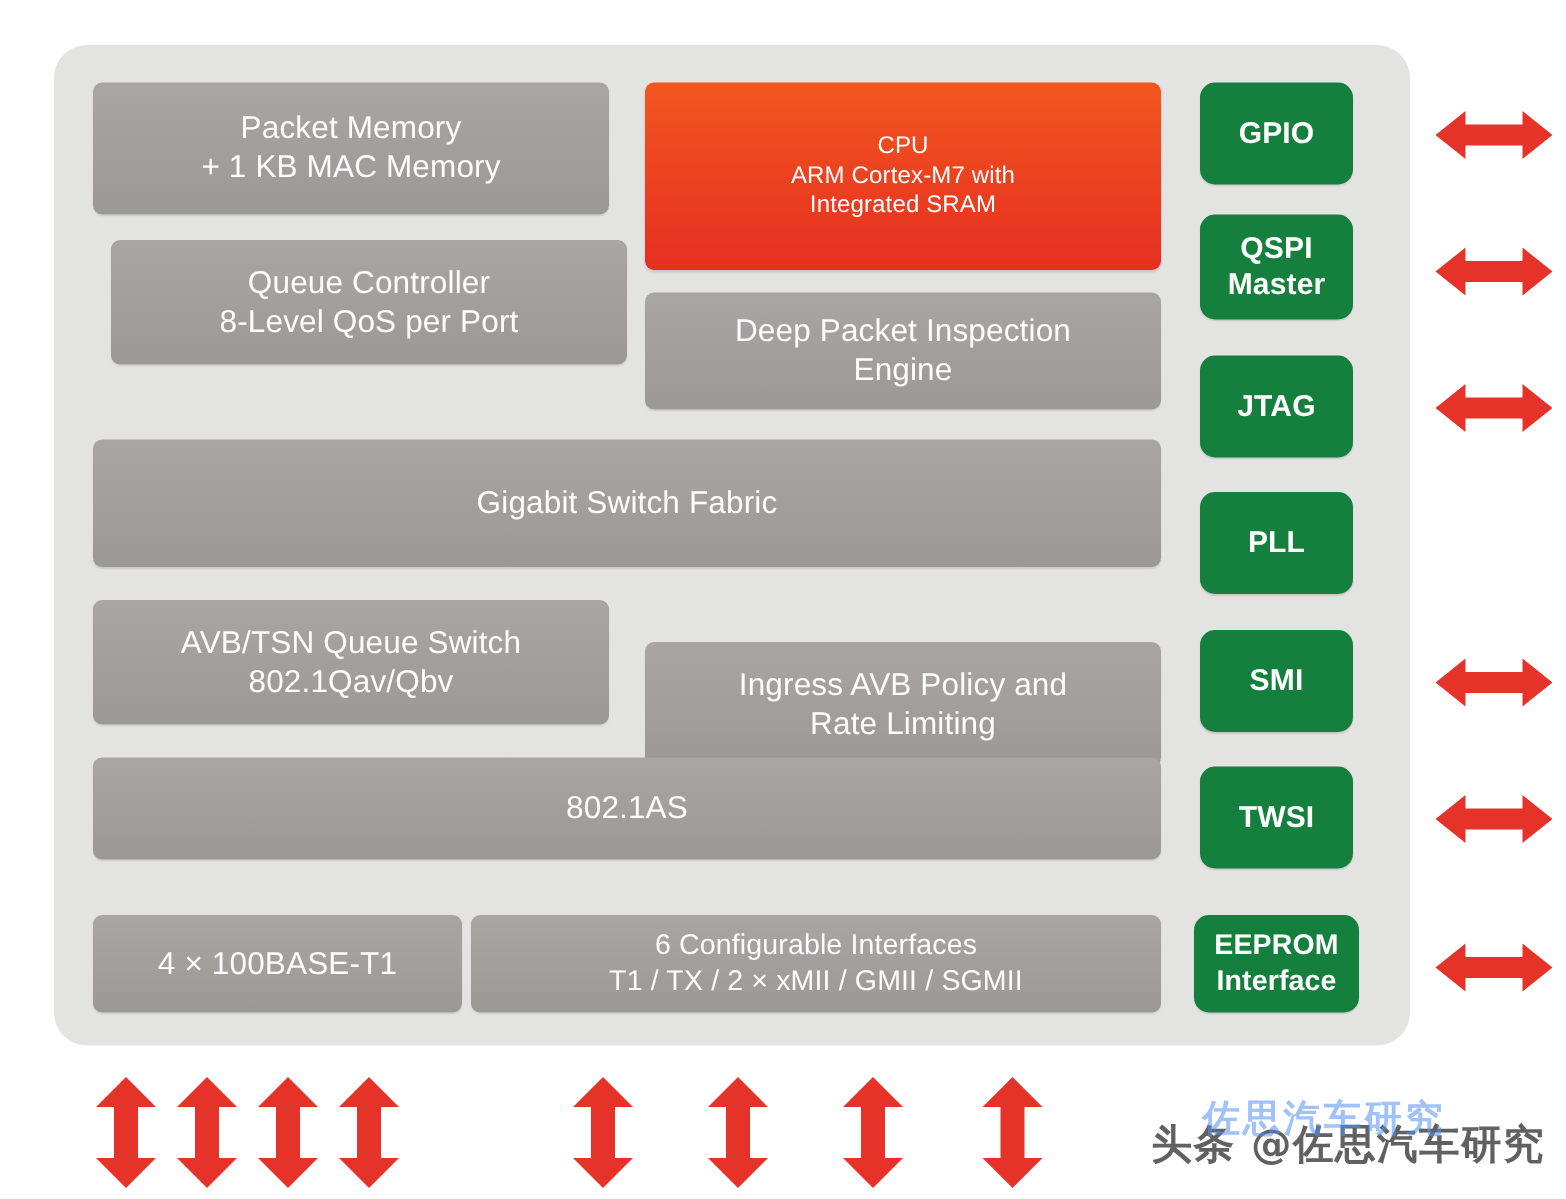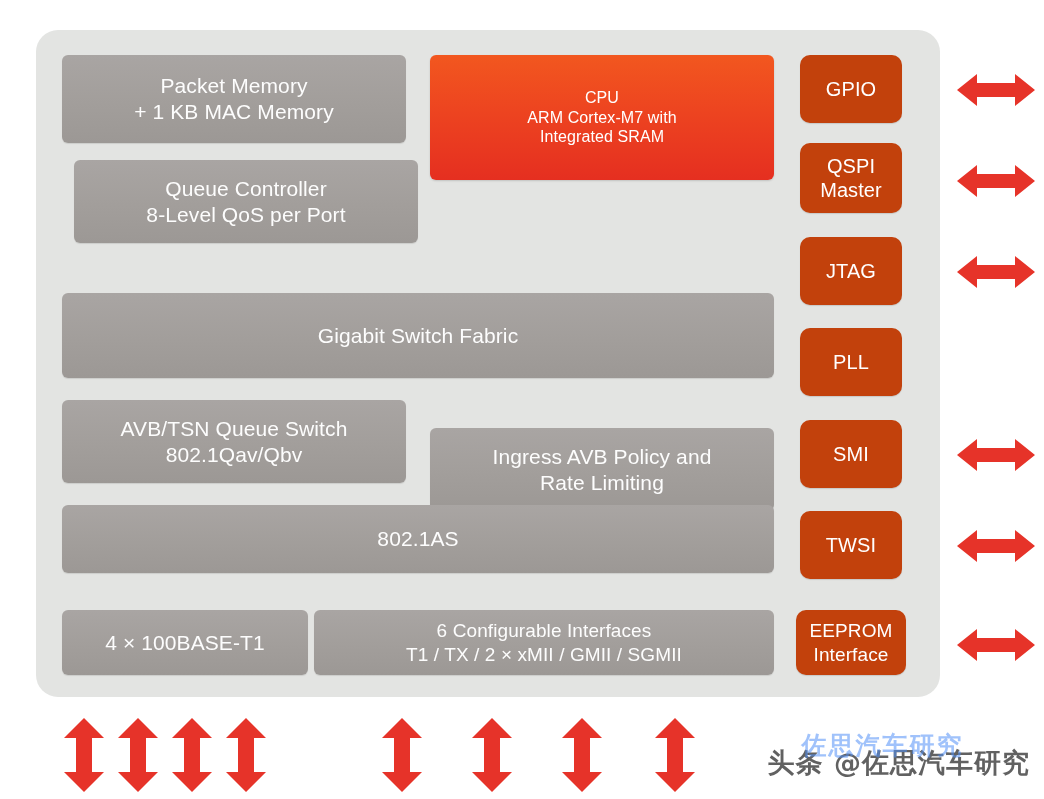--- a/index.html
+++ b/index.html
@@ -51,23 +51,23 @@
     box-shadow: 0 1px 1px rgba(0,0,0,0.10);
   }
   .blk.cpu {
     background: linear-gradient(180deg, #f2571f 0%, #ed4420 45%, #e52f20 100%);
     font-size: 16px;
     font-weight: 400;
     color: #ffffff;
     box-shadow: 0 1px 2px rgba(0,0,0,0.15);
   }
   .blk.blue {
-    background: #c2410c;
+    background: #15803d;
     font-size: 20px;
-    font-weight: 400;
+    font-weight: 700;
     color: #ffffff;
     border-radius: 10px;
     padding: 2px 4px;
     box-shadow: 0 1px 1px rgba(0,0,0,0.12);
   }
   .blk.small-text { font-size: 19px; }
 
   
   .arrow {
     position: absolute;
@@ -105,20 +105,22 @@
   <div class="blk gray" style="left:26px; top:25px; width:344px; height:88px;">Packet Memory
 + 1 KB MAC Memory</div>
 
   <div class="blk cpu" style="left:394px; top:25px; width:344px; height:125px;">CPU
 ARM Cortex-M7 with
 Integrated SRAM</div>
 
   <div class="blk gray" style="left:26px; top:130px; width:344px; height:83px;margin-left:12px;">Queue Controller
 8-Level QoS per Port</div>
 
+  <div class="blk gray" style="left:394px; top:165px; width:344px; height:78px;">Deep Packet Inspection
+Engine</div>
 
   <div class="blk gray" style="left:26px; top:263px; width:712px; height:85px;">Gigabit Switch Fabric</div>
 
   <div class="blk gray" style="left:26px; top:370px; width:344px; height:83px;">AVB/TSN Queue Switch
 802.1Qav/Qbv</div>
 
   <div class="blk gray" style="left:394px; top:370px; width:344px; height:83px;margin-top:28px;">Ingress AVB Policy and
 Rate Limiting</div>
 
   <div class="blk gray" style="left:26px; top:475px; width:712px; height:68px;">802.1AS</div>

